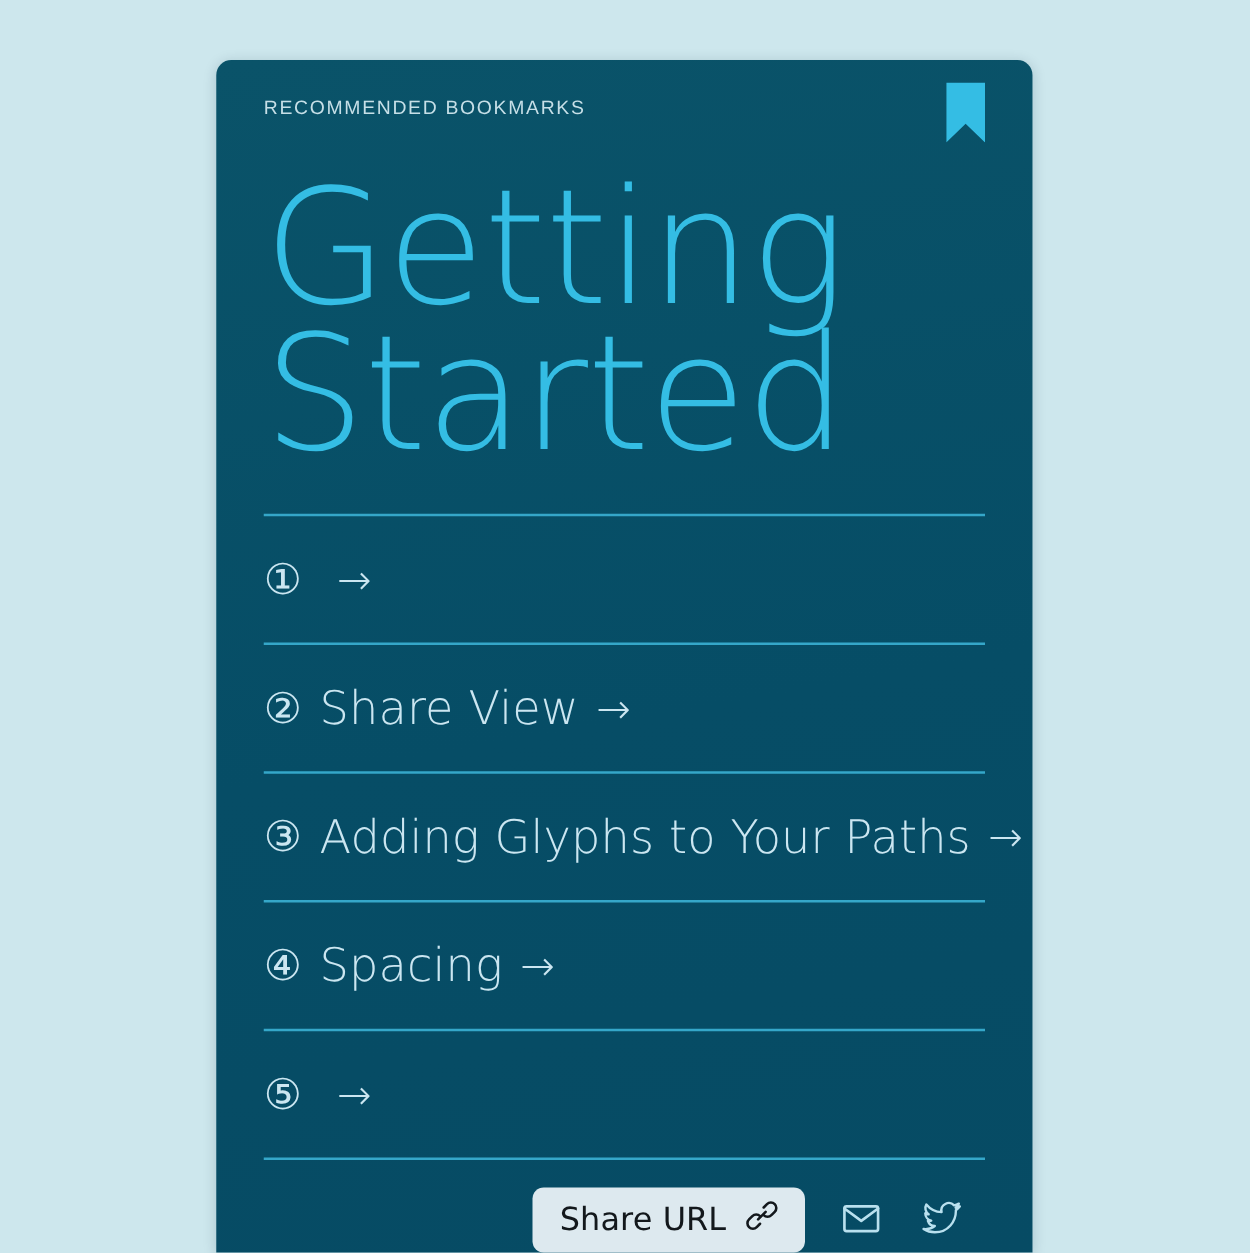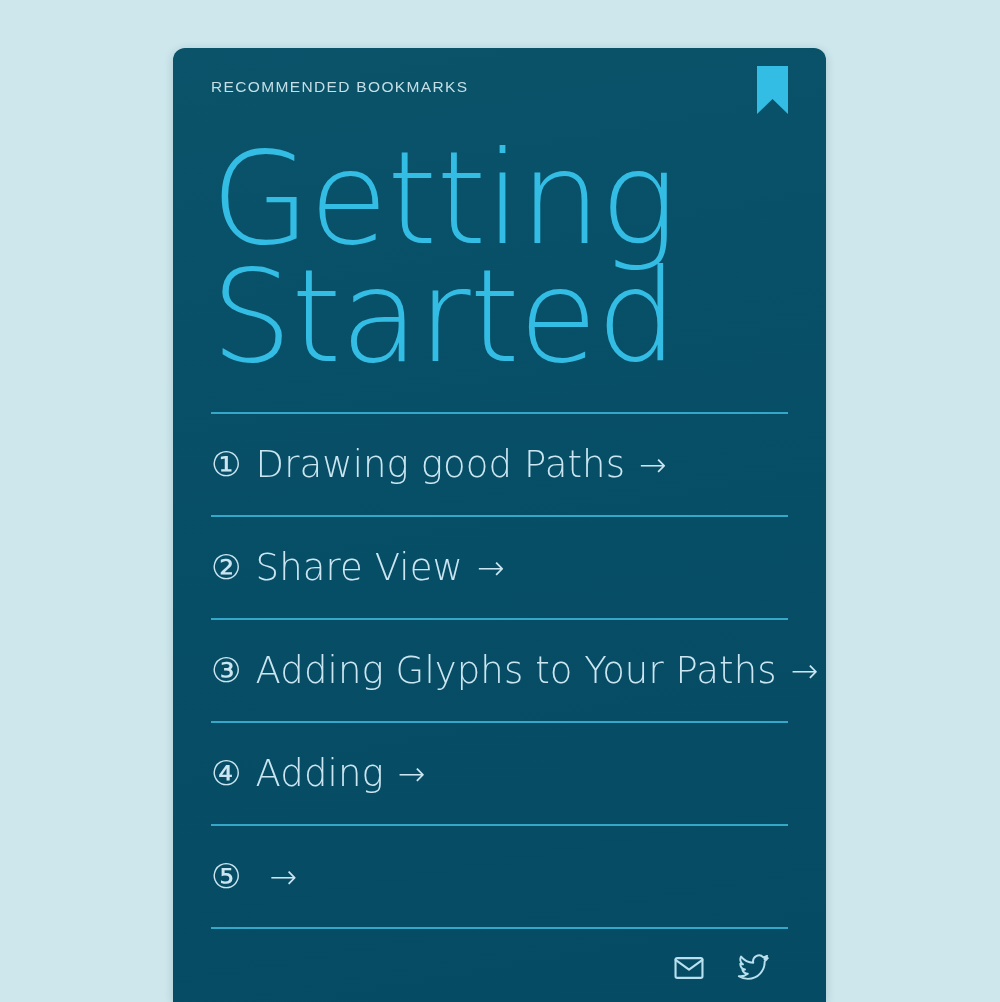--- a/index.html
+++ b/index.html
@@ -158,21 +158,20 @@
 
   <div class="title">Getting
 Started</div>
 
   <div class="toc">
 
     <div class="toc-divider"></div>
 
     <div class="toc-item">
       <span class="toc-num">①</span>
-      <span class="toc-label">Drawing good Paths</span>
       <span class="toc-arrow">→</span>
     </div>
 
     <div class="toc-divider"></div>
 
     <div class="toc-item">
       <span class="toc-num">②</span>
       <span class="toc-label">Share View</span>
       <span class="toc-arrow">→</span>
     </div>
@@ -182,37 +181,47 @@
     <div class="toc-item">
       <span class="toc-num">③</span>
       <span class="toc-label">Adding Glyphs to Your Paths</span>
       <span class="toc-arrow">→</span>
     </div>
 
     <div class="toc-divider"></div>
 
     <div class="toc-item">
       <span class="toc-num">④</span>
-      <span class="toc-label">Adding</span>
+      <span class="toc-label">Spacing</span>
       <span class="toc-arrow">→</span>
     </div>
 
     <div class="toc-divider"></div>
 
     <div class="toc-item">
       <span class="toc-num">⑤</span>
       <span class="toc-arrow">→</span>
     </div>
 
     <div class="toc-divider"></div>
 
   </div>
 
   <div class="card-footer">
 
+    <button class="share-btn">
+      <span>Share URL</span>
+      <span class="link-icon">
+        <svg width="29" height="29" viewBox="0 0 24 24" fill="none" stroke="#13181c" stroke-width="1.7" stroke-linecap="round" stroke-linejoin="round" xmlns="http://www.w3.org/2000/svg">
+          <path d="M9.5 14.5 L14.5 9.5"></path>
+          <path d="M13.2 6.6 L15.4 4.4 a3.6 3.6 0 0 1 5.1 5.1 l-2.2 2.2 a3.6 3.6 0 0 1 -5.1 0"></path>
+          <path d="M10.8 17.4 L8.6 19.6 a3.6 3.6 0 0 1 -5.1 -5.1 l2.2 -2.2 a3.6 3.6 0 0 1 5.1 0"></path>
+        </svg>
+      </span>
+    </button>
 
     <button class="icon-btn">
       <span>
         <svg width="34" height="34" viewBox="0 0 24 24" fill="none" stroke="#b9e0ee" stroke-width="1.5" stroke-linecap="round" stroke-linejoin="round" xmlns="http://www.w3.org/2000/svg">
           <rect x="2.5" y="5" width="19" height="14" rx="1.2"></rect>
           <path d="M2.5 6.2 L12 13.2 L21.5 6.2"></path>
         </svg>
       </span>
     </button>
 

